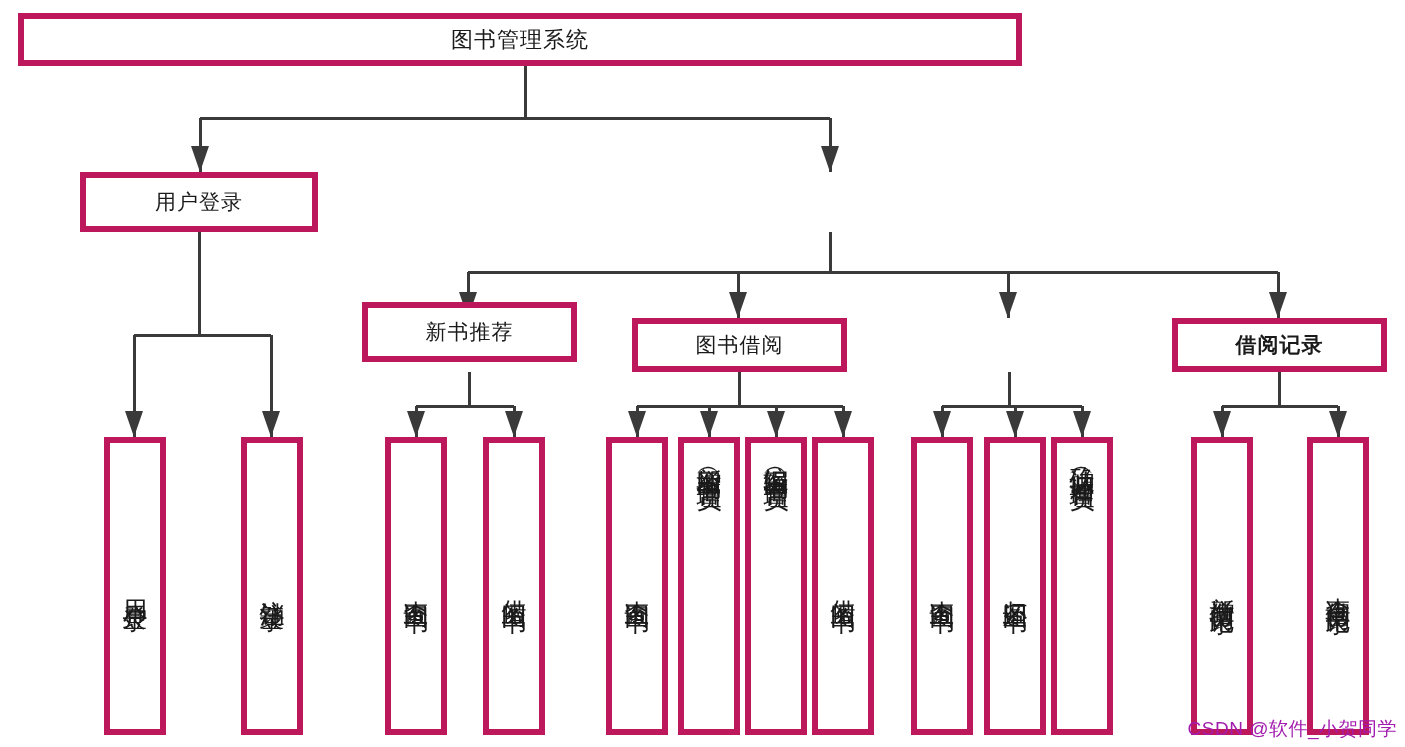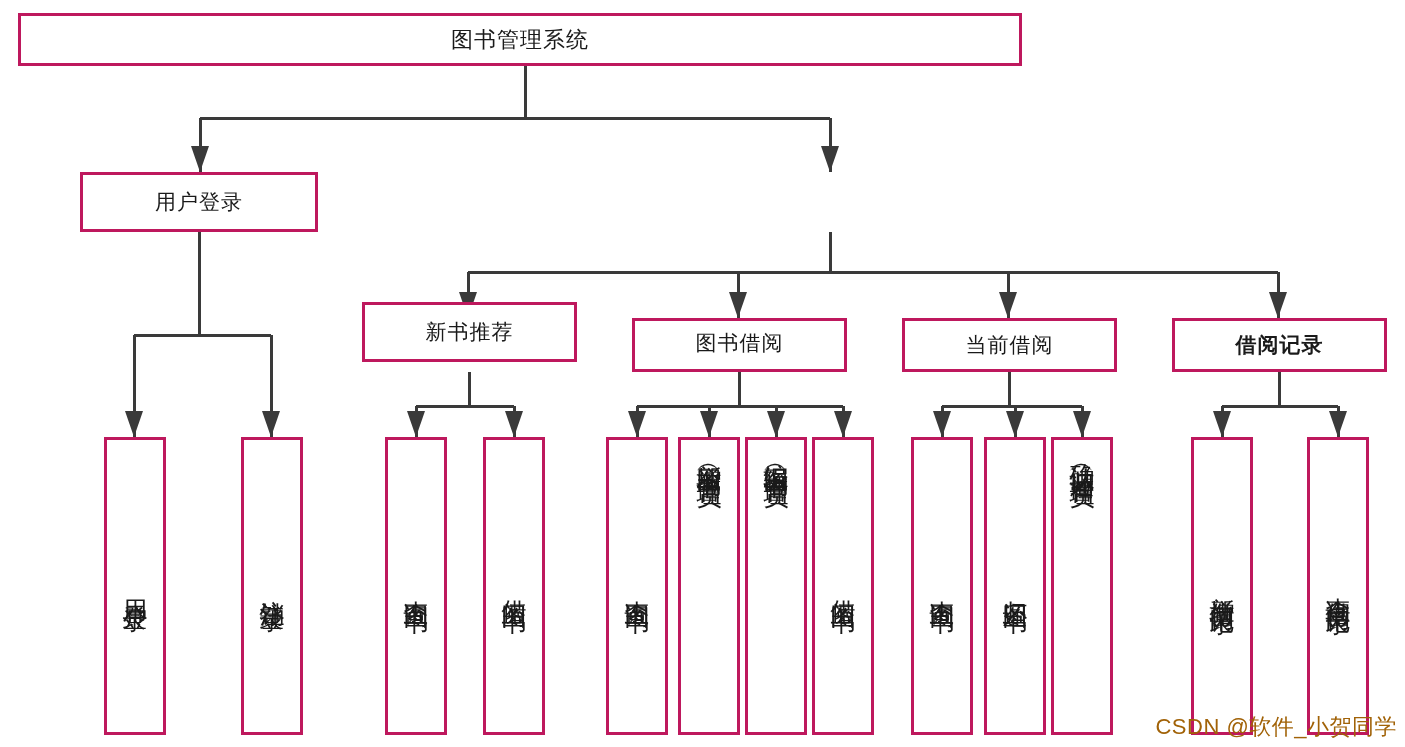--- a/index.html
+++ b/index.html
@@ -23,21 +23,21 @@
     left: 0;
     top: 0;
     width: 1405px;
     height: 747px;
     pointer-events: none;
   }
   .node {
     position: absolute;
     box-sizing: border-box;
     background: #ffffff;
-    border: 3px solid #be185d;
+    border: 6px solid #be185d;
     display: flex;
     align-items: center;
     justify-content: center;
     z-index: 2;
   }
   .node .label {
     color: #1a1a1a;
     line-height: 1.08;
     text-align: center;
     white-space: pre;
@@ -62,22 +62,22 @@
     letter-spacing: 3px;
     line-height: 1;
   }
   .node.vert.top .label {
     align-self: flex-start;
   }
   #watermark {
     position: absolute;
     right: 8px;
     bottom: 5px;
-    font-size: 22px;
-    color: #a16207;
+    font-size: 19px;
+    color: #a21caf;
     letter-spacing: 0.5px;
     z-index: 3;
     white-space: pre;
   }
 </style>
 </head>
 <body>
 
 <div id="canvas">
 
@@ -140,25 +140,22 @@
     <span class="label">图书管理系统</span>
   </div>
 
   <div class="node horiz" style="left:80px;top:172px;width:238px;height:60px;">
     <span class="label">用户登录</span>
   </div>
 
   <div class="node horiz" style="left:362px;top:302px;width:215px;height:60px;">
     <span class="label">新书推荐</span>
   </div>
-  <div class="node horiz" style="left:632px;top:318px;width:215px;height:54px;font-family:Liberation Mono, monospace;">
+  <div class="node horiz" style="left:632px;top:318px;width:215px;height:54px;">
     <span class="label">图书借阅</span>
-  </div>
-  <div class="node horiz" style="left:902px;top:318px;width:215px;height:54px;">
-    <span class="label">当前借阅</span>
   </div>
   <div class="node horiz" style="left:1172px;top:318px;width:215px;height:54px;font-weight:bold;">
     <span class="label">借阅记录</span>
   </div>
 
   <div class="node vert" style="left:104px;top:437px;width:62px;height:298px;">
     <span class="label">用户登录</span>
   </div>
   <div class="node vert" style="left:241px;top:437px;width:62px;height:298px;">
     <span class="label">注销登录</span>

